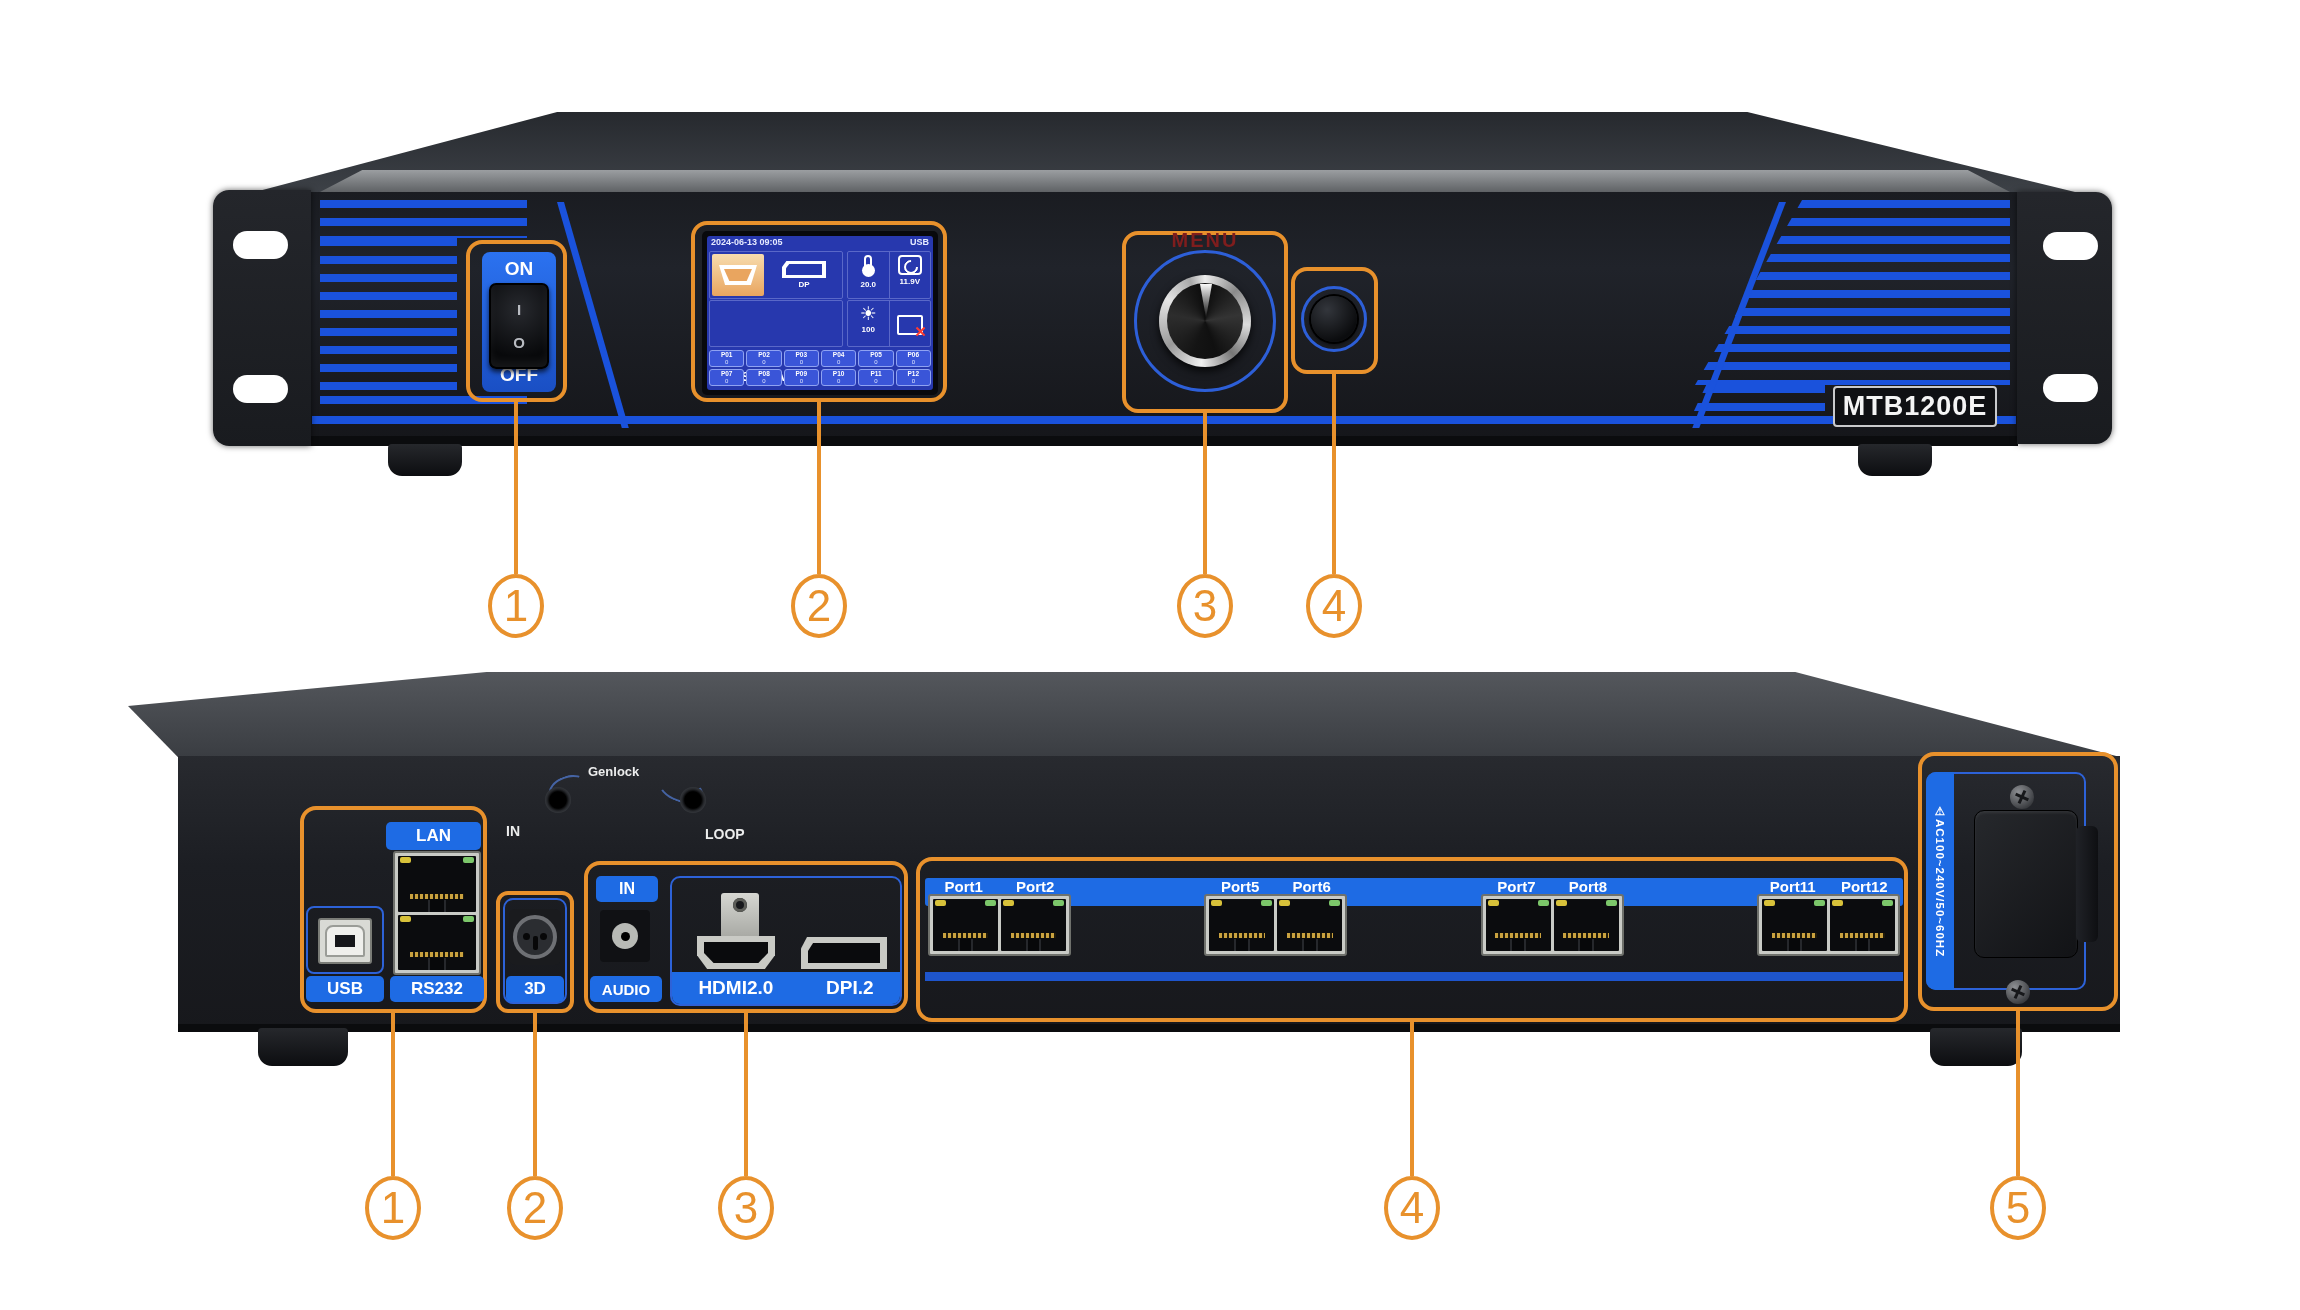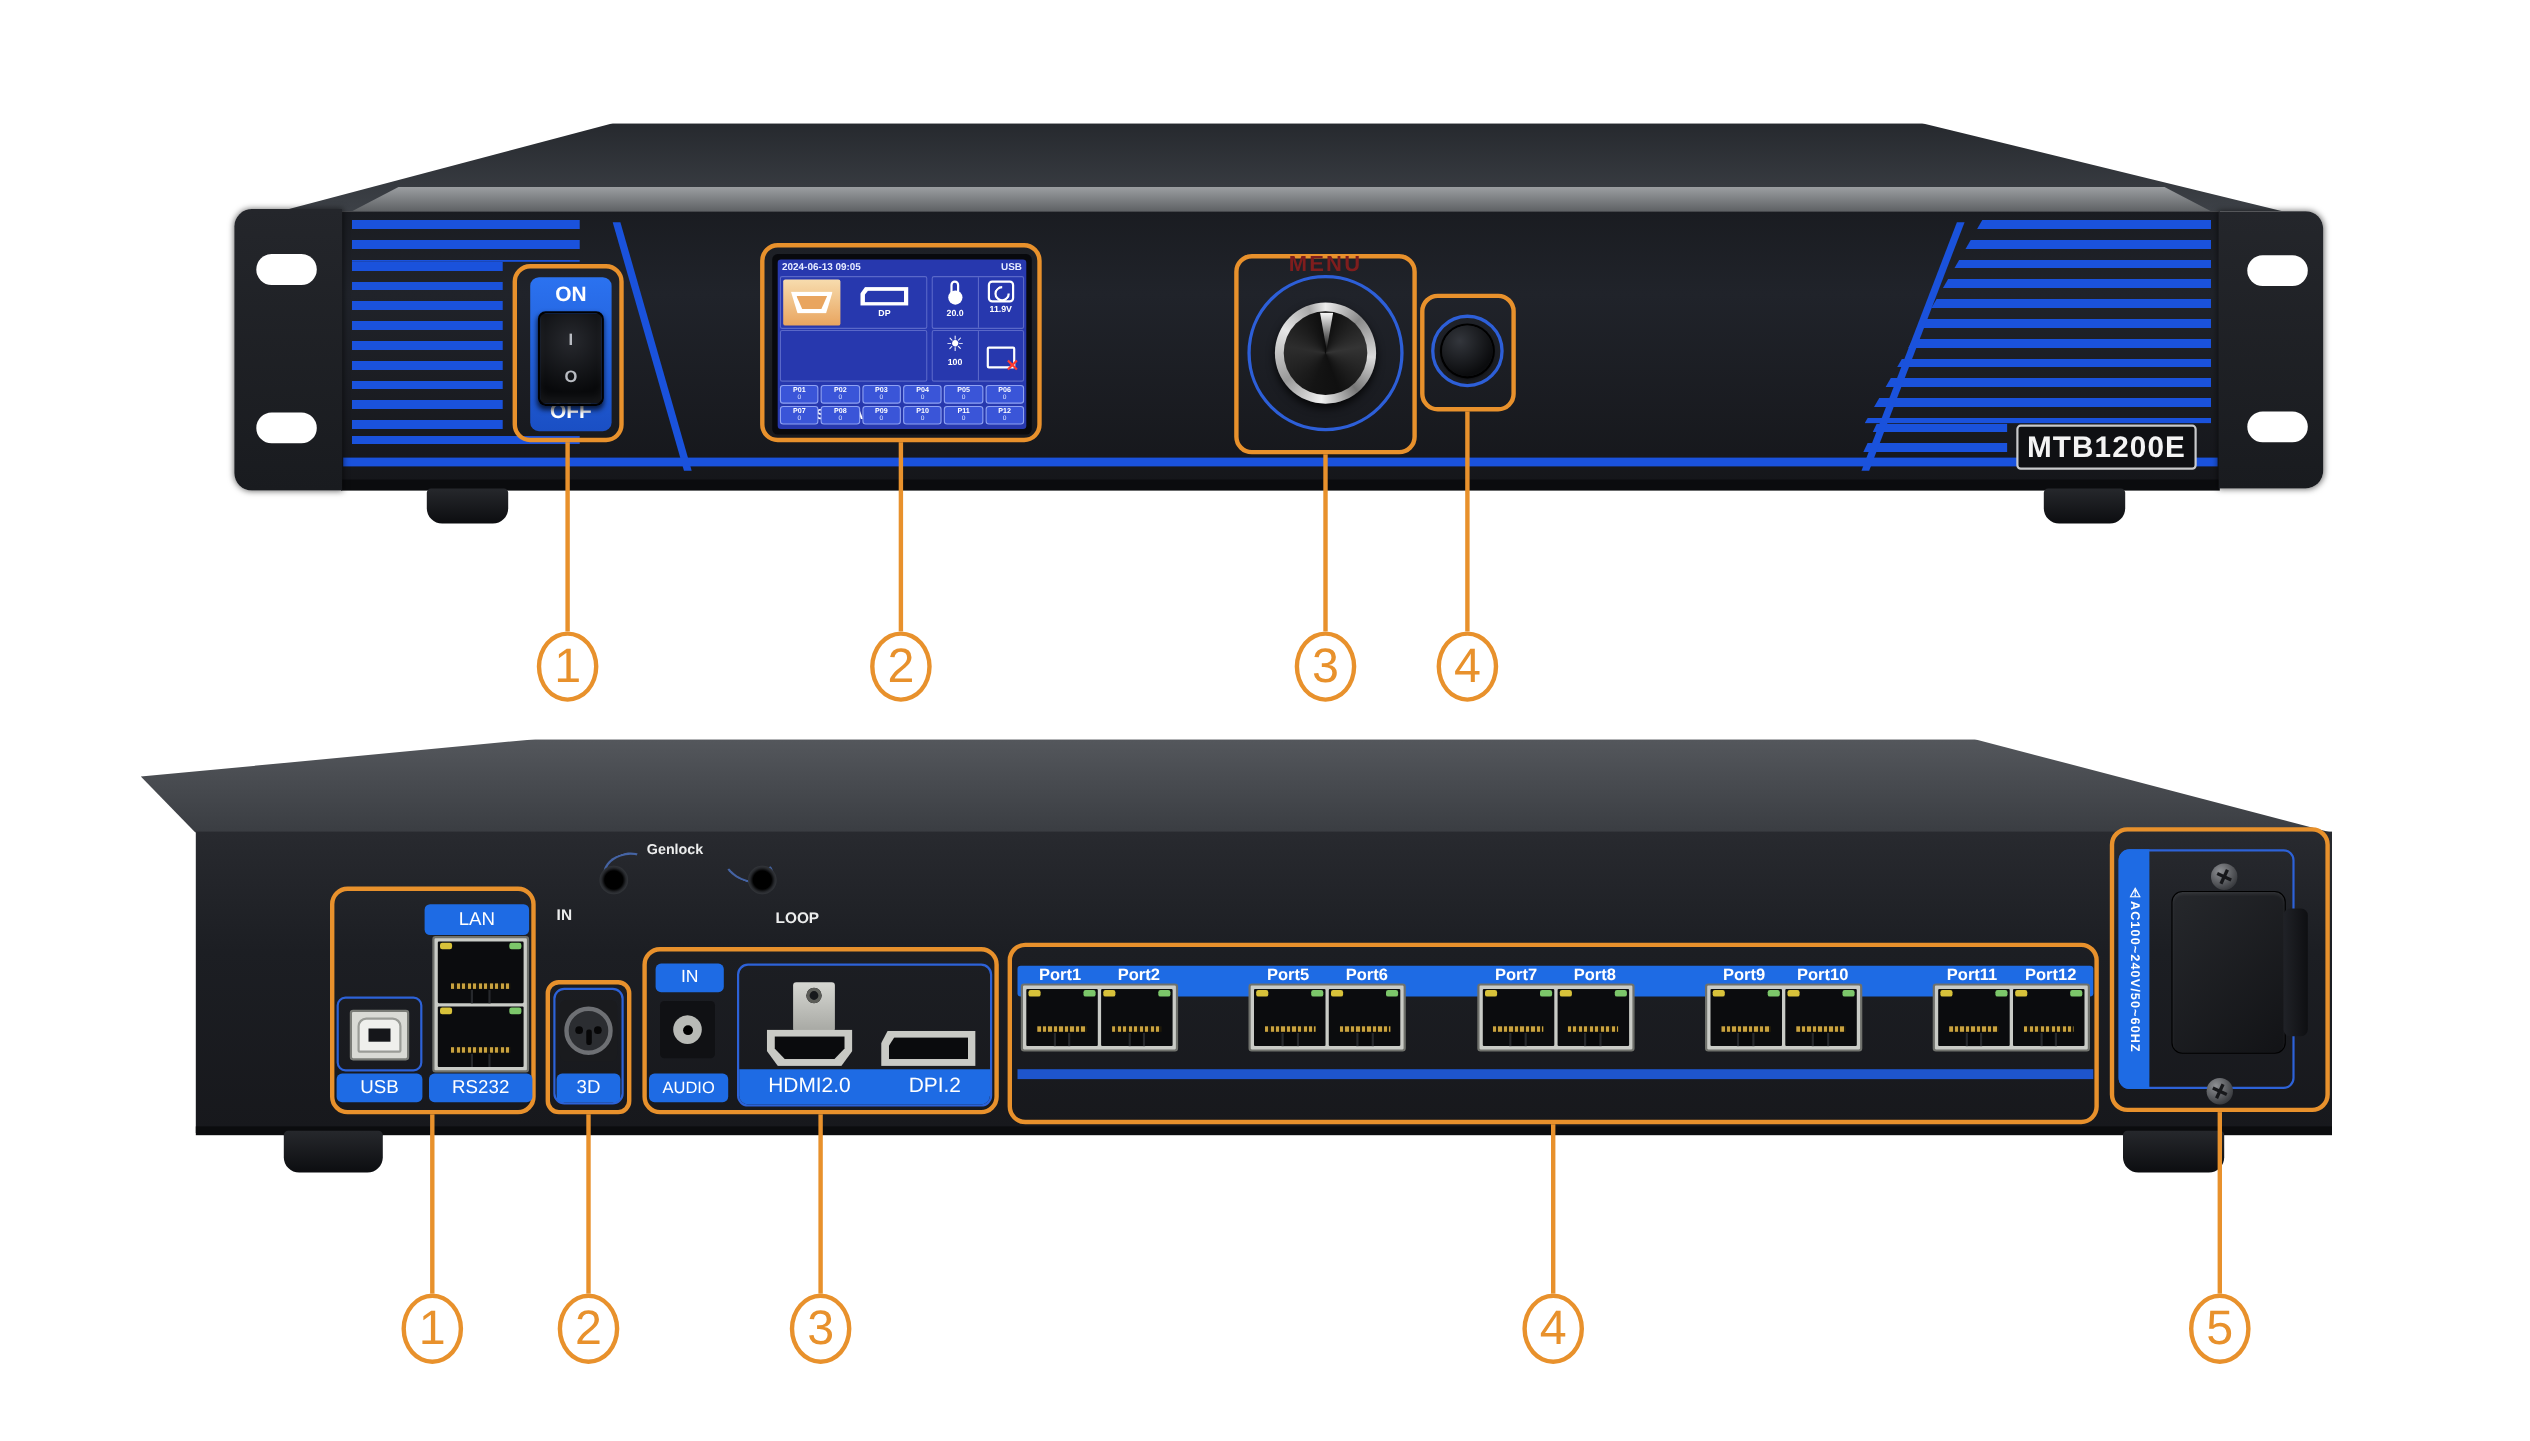--- a/index.html
+++ b/index.html
@@ -36,21 +36,21 @@
   .diag{width:7px;background:#1a52dc;transform-origin:top center;}
 
   
   .obox{border:4px solid #E8912C;border-radius:16px;}
   .cline{width:4px;background:#E8912C;}
   .ccirc{width:56px;height:64px;border:4px solid #E8912C;border-radius:50%;
     color:#E8912C;font-size:44px;line-height:1;display:flex;align-items:center;justify-content:center;
     background:#fff;}
 
   
-  .bluelabel{background:#1E6BE4;color:#fff;font-weight:normal;display:flex;align-items:center;justify-content:center;border-radius:5px;}
+  .bluelabel{background:#1E6BE4;color:#fff;font-weight:bold;display:flex;align-items:center;justify-content:center;border-radius:5px;}
   .bluebox{border:2px solid #2d62d8;border-radius:10px;}
 
   
   .sw-panel{left:482px;top:252px;width:74px;height:140px;border-radius:8px;
     background:linear-gradient(180deg,#2b72f0,#1a4fc4);display:flex;flex-direction:column;
     align-items:center;justify-content:space-between;padding:6px 0;}
   .sw-txt{color:#fff;font-weight:bold;font-size:19px;}
   .rocker{left:489px;top:283px;width:60px;height:86px;border-radius:7px;
     background:radial-gradient(circle at 50% 30%,#27292e,#08090b 75%);
     border:2px solid #000;box-shadow:inset 0 -6px 8px rgba(255,255,255,.06),0 3px 5px rgba(0,0,0,.7);
@@ -445,40 +445,20 @@
           <div class="jack">
             <i class="led y"></i>
             <i class="led g"></i>
             <div class="pins"></div>
             <div class="jtab"></div>
           </div>
         </div>
       </div>
       <div class="pair-cell">
         <div class="pair-labels">
-          <span>Port9</span>
-          <span>Port10</span>
-        </div>
-        <div class="rj-bezel pair-jacks">
-          <div class="jack">
-            <i class="led y"></i>
-            <i class="led g"></i>
-            <div class="pins"></div>
-            <div class="jtab"></div>
-          </div>
-          <div class="jack">
-            <i class="led y"></i>
-            <i class="led g"></i>
-            <div class="pins"></div>
-            <div class="jtab"></div>
-          </div>
-        </div>
-      </div>
-      <div class="pair-cell">
-        <div class="pair-labels">
           <span>Port11</span>
           <span>Port12</span>
         </div>
         <div class="rj-bezel pair-jacks">
           <div class="jack">
             <i class="led y"></i>
             <i class="led g"></i>
             <div class="pins"></div>
             <div class="jtab"></div>
           </div>

